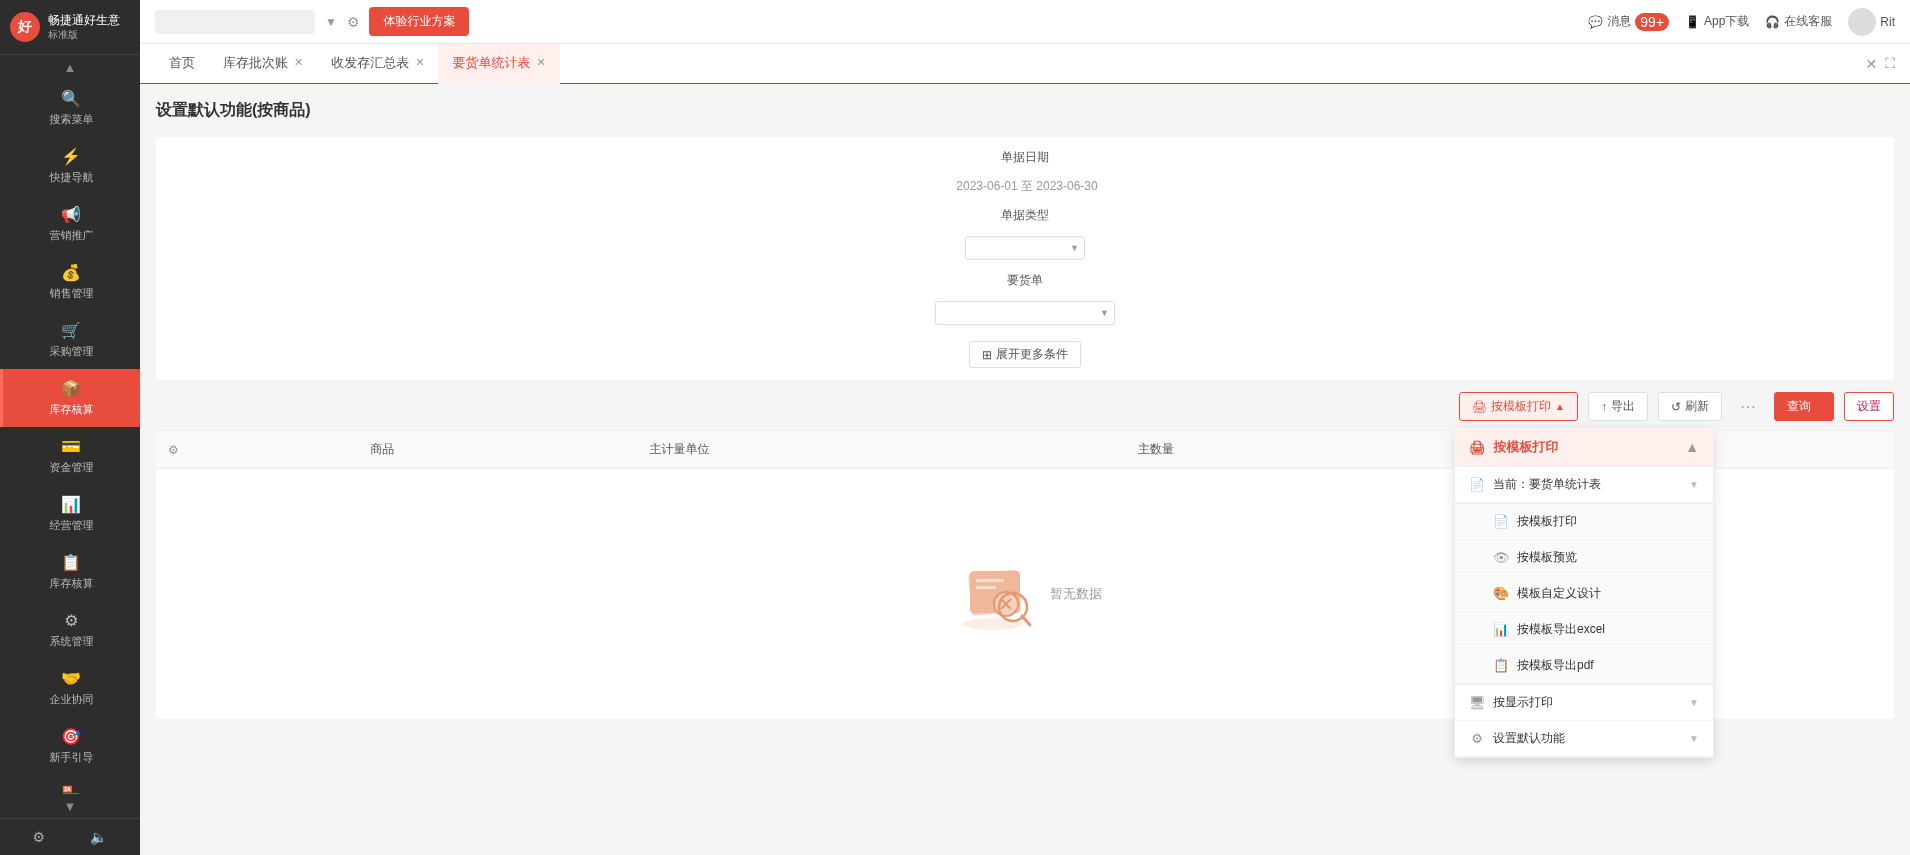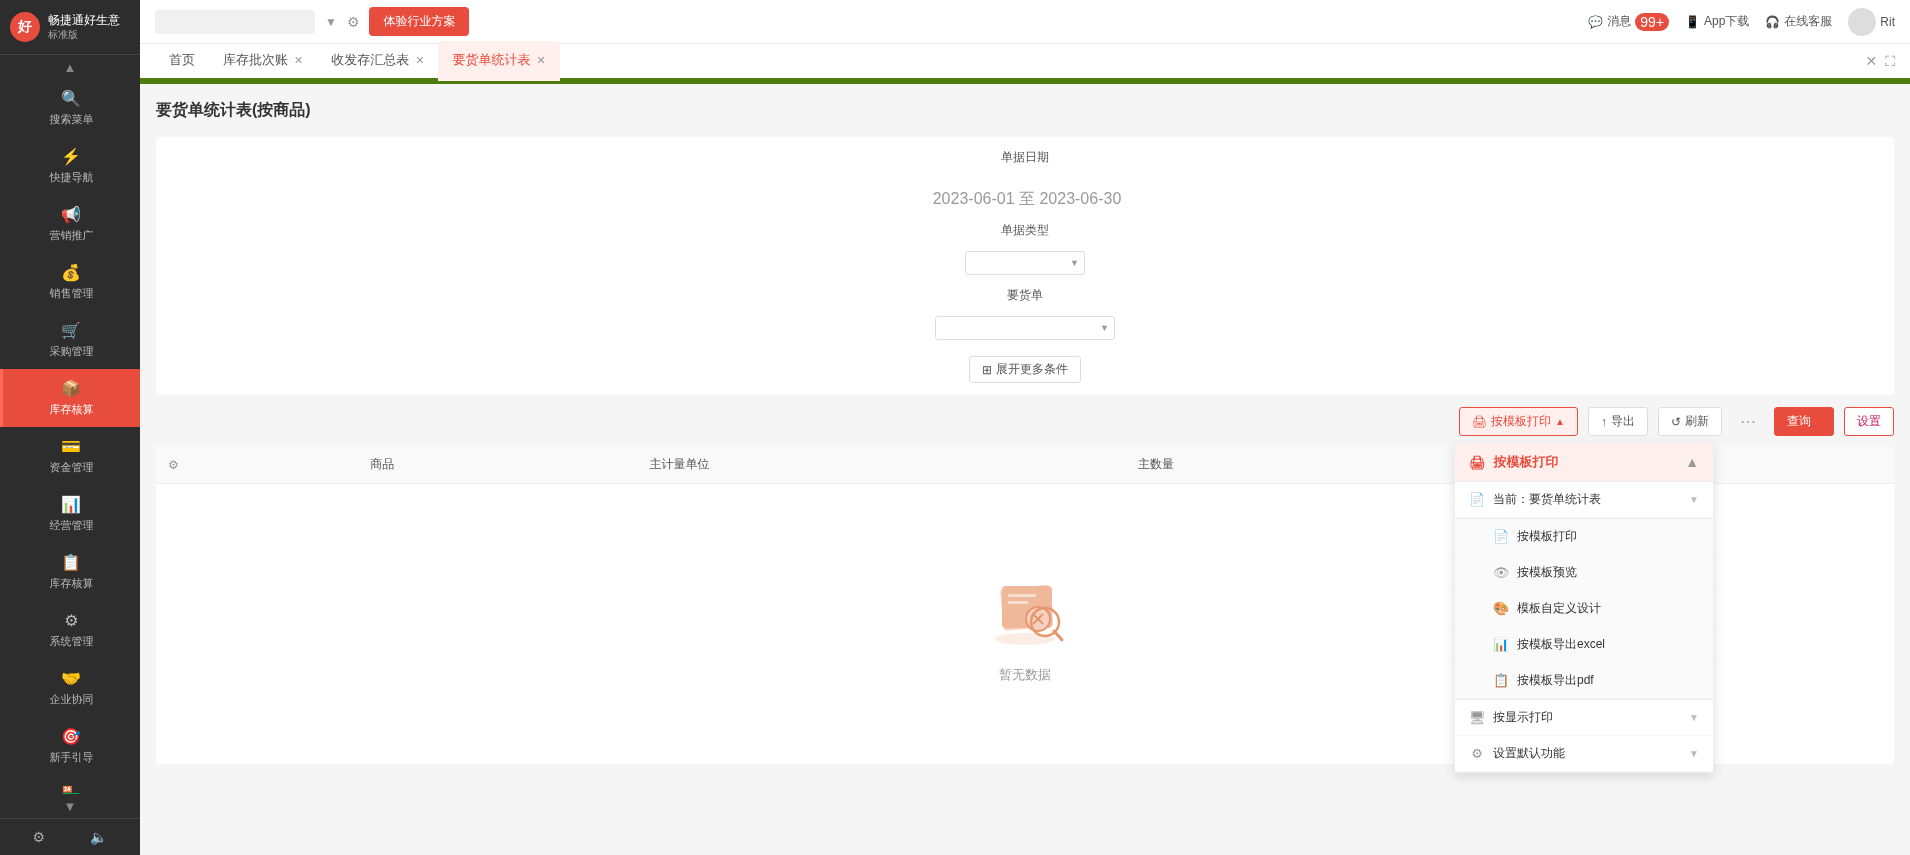--- a/index.html
+++ b/index.html
@@ -27,39 +27,39 @@
     .topbar-search { background: #f0f0f0; border: none; border-radius: 4px; padding: 5px 30px 5px 10px; font-size: 12px; color: #999; width: 160px; }
     .topbar-chevron { color: #999; cursor: pointer; font-size: 12px; }
     .topbar-gear { color: #999; cursor: pointer; font-size: 14px; }
     .topbar-btn { background: #e84c3d; color: white; border: none; border-radius: 4px; padding: 6px 14px; font-size: 12px; cursor: pointer; white-space: nowrap; }
     .topbar-right { display: flex; align-items: center; gap: 16px; font-size: 12px; color: #555; }
     .topbar-right-item { display: flex; align-items: center; gap: 4px; cursor: pointer; }
     .badge { background: #e84c3d; color: white; border-radius: 10px; padding: 1px 5px; font-size: 14px; }
     .avatar { width: 28px; height: 28px; background: #ddd; border-radius: 50%; display: flex; align-items: center; justify-content: center; font-size: 11px; color: #666; }
 
     
-    .tabbar { background: #fff; padding: 0 15px; display: flex; align-items: center; border-bottom: 6px solid #4d7c0f; height: 40px; justify-content: flex-end; }
+    .tabbar { background: #fff; padding: 0 15px; display: flex; align-items: center; border-bottom: 1px solid #4d7c0f; height: 40px; justify-content: flex-end; }
     .tab { padding: 10px 14px; font-size: 13px; color: #555; cursor: pointer; display: flex; align-items: center; gap: 6px; border-bottom: 2px solid transparent; white-space: nowrap; }
     .tab.active { color: #e84c3d; background: #fff0ee; border-radius: 4px 4px 0 0; }
     .tab-close { font-size: 11px; color: #999; cursor: pointer; }
     .tabbar-actions { margin-left: auto; display: flex; gap: 8px; }
     .tabbar-action-btn { background: none; border: none; color: #999; cursor: pointer; font-size: 14px; }
 
     
     .content { flex: 1; overflow: auto; padding: 16px; position: relative; }
     .page-title { font-size: 16px; font-weight: bold; color: #333; margin-bottom: 16px; }
 
     
     .filter-bar { background: #fff; border-radius: 4px; padding: 12px 16px; margin-bottom: 12px; }
     .filter-row { display: flex; align-items: center; gap: 12px; flex-wrap: wrap; flex-direction: column; }
     .filter-label { color: #555; font-size: 12px; white-space: nowrap; }
     .date-btns { display: flex; gap: 4px; align-items: center; }
     .date-btn { padding: 3px 8px; border: 1px solid #ddd; border-radius: 3px; font-size: 12px; cursor: pointer; background: #fff; color: #555; }
     .date-btn.active { background: #e84c3d; color: white; border-color: #e84c3d; }
-    .date-range { font-size: 16px; color: #999; margin-left: 4px; margin-top: 11px; }
+    .date-range { font-size: 12px; color: #999; margin-left: 4px; }
     .filter-select { border: 1px solid #ddd; border-radius: 3px; padding: 4px 24px 4px 8px; font-size: 12px; color: #555; background: #fff; appearance: none; cursor: pointer; min-width: 120px; }
     .select-wrapper { position: relative; display: inline-block; }
     .select-wrapper::after { content: '▼'; position: absolute; right: 6px; top: 50%; transform: translateY(-50%); font-size: 9px; color: #999; pointer-events: none; }
     .expand-btn { display: flex; align-items: center; gap: 4px; color: #555; font-size: 12px; cursor: pointer; padding: 4px 12px; border: 1px solid #ddd; border-radius: 3px; background: #fff; margin: 8px auto 0; }
 
     
     .action-bar { display: flex; align-items: center; justify-content: flex-end; gap: 10px; margin-bottom: 10px; }
     .action-btn { display: flex; align-items: center; gap: 4px; padding: 5px 12px; border: 1px solid #ddd; border-radius: 3px; background: #fff; font-size: 12px; color: #555; cursor: pointer; }
     .action-btn.primary { background: #e84c3d; color: white; border-color: #e84c3d; }
     .action-btn-print { background: #fff0ee; border-color: #e84c3d; color: #e84c3d; }
@@ -67,21 +67,21 @@
     .dots-btn { background: none; border: none; font-size: 16px; color: #999; cursor: pointer; padding: 5px 8px; }
 
     
     .table-container { background: #fff; border-radius: 4px; overflow: auto; }
     table { width: 100%; border-collapse: collapse; font-size: 12px; }
     thead tr { background: #f9f9f9; }
     th { padding: 10px 12px; text-align: left; color: #555; font-weight: normal; border-bottom: 1px solid #eee; white-space: nowrap; }
     .settings-icon { color: #999; cursor: pointer; }
 
     
-    .empty-state { display: flex; flex-direction: column; align-items: center; justify-content: center; padding: 80px 20px; gap: 12px; }
+    .empty-state { display: flex; flex-direction: row; align-items: center; justify-content: center; padding: 80px 20px; gap: 12px; }
     .empty-icon { width: 90px; height: 90px; position: relative; }
     .empty-text { color: #999; font-size: 13px; }
     .dropdown-menu { position: absolute; top: 35px; right: 180px; background: #fff; border: 1px solid #eee; border-radius: 4px; box-shadow: 0 4px 12px rgba(0,0,0,0.12); z-index: 200; width: 260px; }
     .dropdown-header { display: flex; align-items: center; justify-content: space-between; padding: 10px 14px; background: #fff0ee; border-bottom: 1px solid #eee; }
     .dropdown-header-left { display: flex; align-items: center; gap: 8px; color: #e84c3d; font-size: 13px; font-weight: bold; }
     .dropdown-close { color: #999; cursor: pointer; font-size: 14px; }
     .dropdown-item { display: flex; align-items: center; justify-content: space-between; padding: 9px 14px; font-size: 12px; color: #333; cursor: pointer; border-bottom: 1px solid #f5f5f5; }
     .dropdown-item-left { display: flex; align-items: center; gap: 8px; }
     .dropdown-item-icon { color: #999; font-size: 13px; width: 16px; text-align: center; }
     .dropdown-item-chevron { color: #bbb; font-size: 10px; }
@@ -211,21 +211,21 @@
           <span class="tab-close">✕</span>
         </div>
       </div>
     <div class="tabbar-actions">
       <button class="tabbar-action-btn">✕</button>
       <button class="tabbar-action-btn">⛶</button>
     </div>
   </div>
 
   <div class="content">
-    <div class="page-title">要货单统计表(按商品)</div>
+    <div class="page-title">设置默认功能(按商品)</div>
 
     <div class="filter-bar">
       <div class="filter-row">
 
         <span class="filter-label">单据日期</span>
         <span class="date-range">2023-06-01 至 2023-06-30</span>
 
         <span class="filter-label">单据类型</span>
         <div class="select-wrapper">
           <select class="filter-select">

